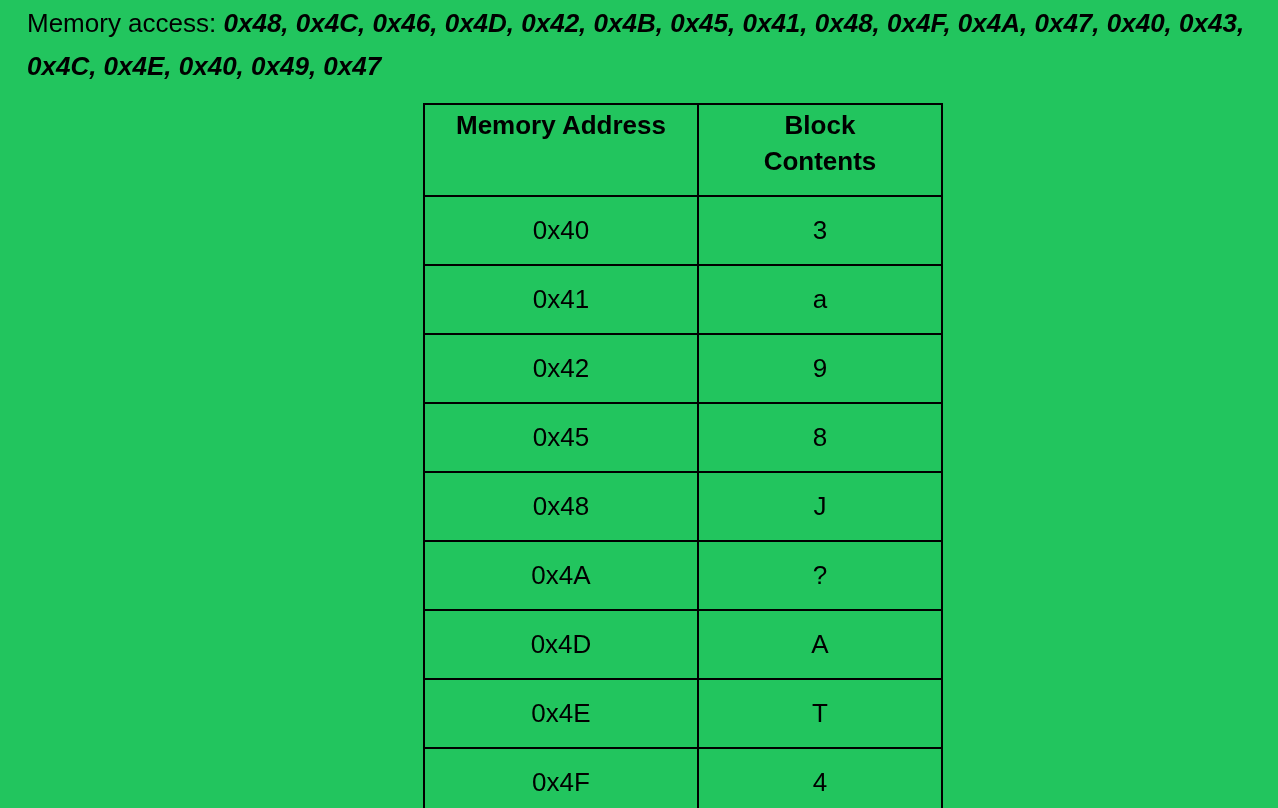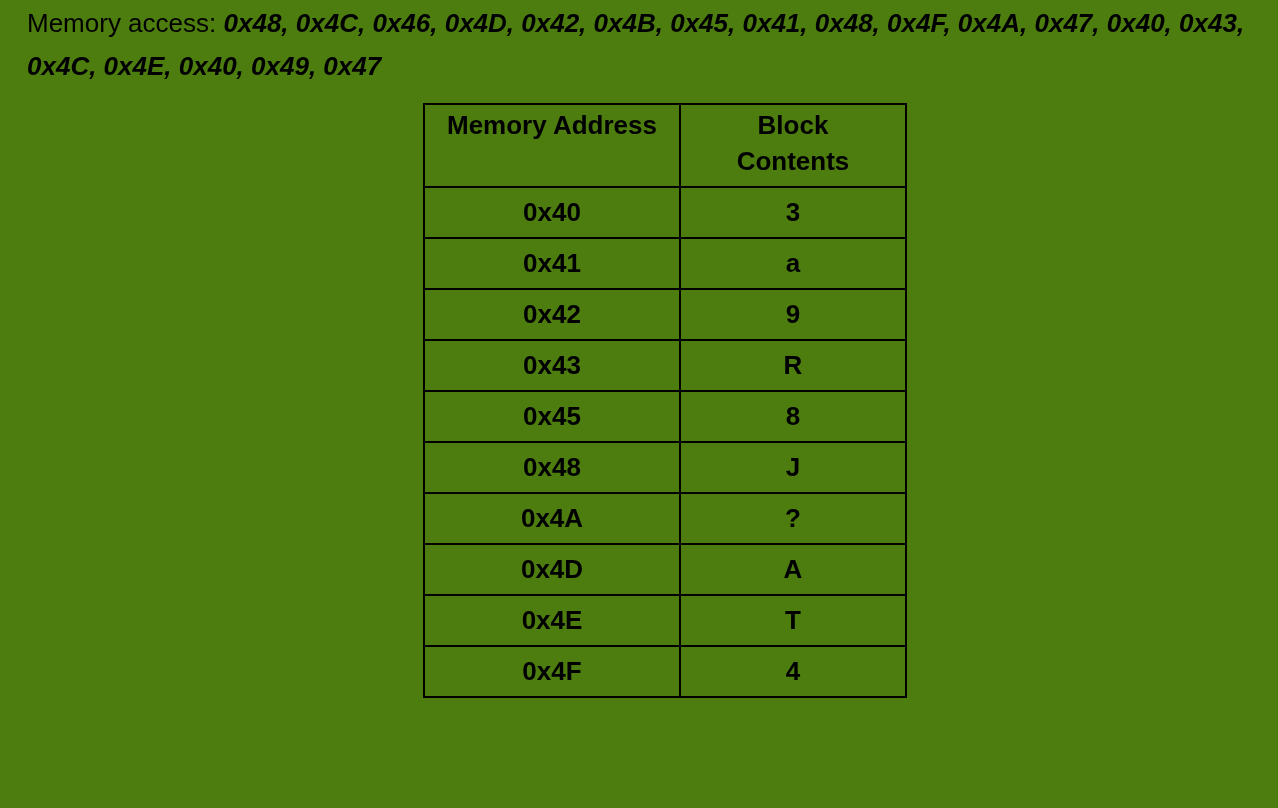--- a/index.html
+++ b/index.html
@@ -11,21 +11,21 @@
     height: 808px;
     background: #ffffff;
     color: #000000;
     font-family: "Liberation Sans", "DejaVu Sans", sans-serif;
     overflow: hidden;
     position: relative;
   }
   .page {
     position: absolute;
     inset: 0;
-    background: #4d7c0f;
+    background: #22c55e;
   }
   .access-line {
     position: absolute;
     left: 27px;
     top: 2px;
     margin: 0;
     font-size: 26px;
     line-height: 43px;
     white-space: nowrap;
   }
@@ -43,34 +43,34 @@
     top: 103px;
     width: 450px;
     table-layout: fixed;
     border-collapse: collapse;
     font-size: 26px;
   }
   .mem-table th,
   .mem-table td {
     border: 2px solid #000000;
     text-align: center;
-    padding: 7px;
+    padding: 16px;
     overflow: hidden;
   }
   .mem-table th {
     font-weight: 700;
     height: 70px;
     vertical-align: top;
     line-height: 36px;
     padding-top: 2px;
   }
   .mem-table td {
     height: 35px;
     line-height: 35px;
-    font-weight: 700;
+    font-weight: 400;
     vertical-align: middle;
     margin-top: 32px;
   }
   .col-addr { width: 240px; }
   .col-cont { width: 210px; }
   .wrap-narrow {
     display: inline-block;
     width: 130px;
     line-height: 36px;
     vertical-align: top;
@@ -115,28 +115,20 @@
 
   <tr>
     <td>
       <span>0x42</span>
     </td>
     <td>
       <span>9</span>
     </td>
   </tr>
 
-  <tr>
-    <td>
-      <span>0x43</span>
-    </td>
-    <td>
-      <span>R</span>
-    </td>
-  </tr>
 
 
   <tr>
     <td>
       <span>0x45</span>
     </td>
     <td>
       <span>8</span>
     </td>
   </tr>

